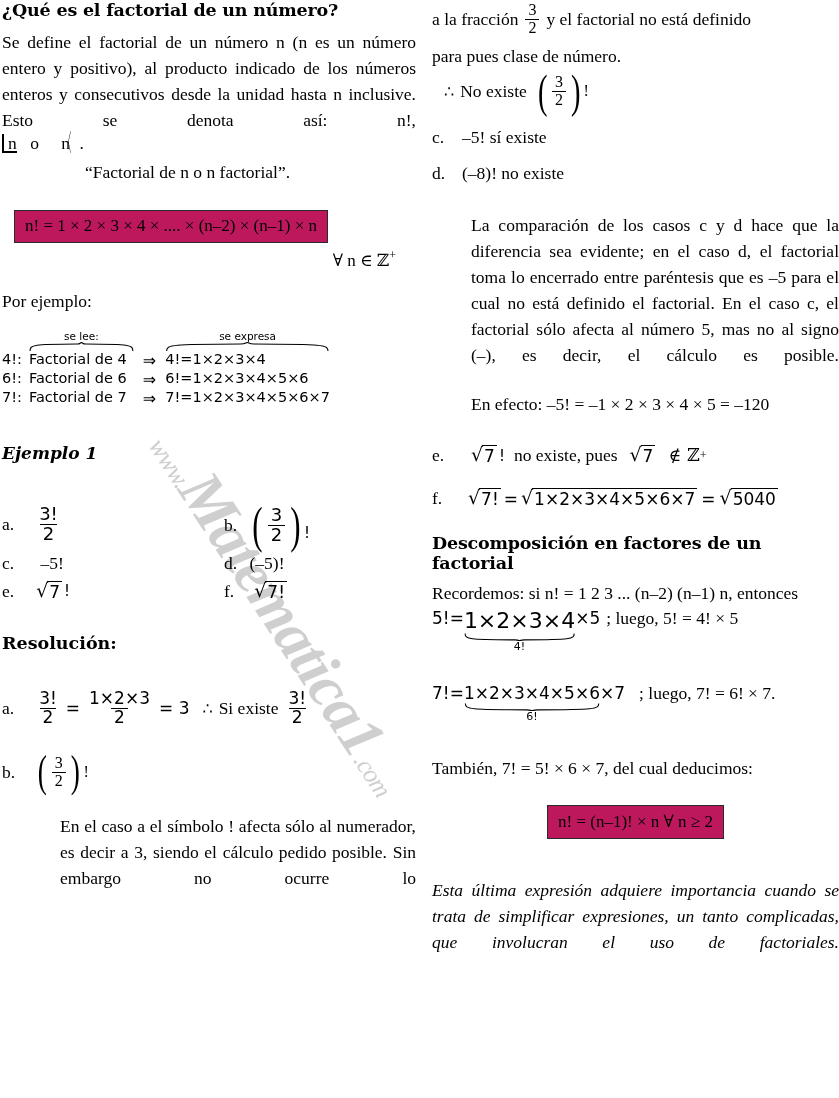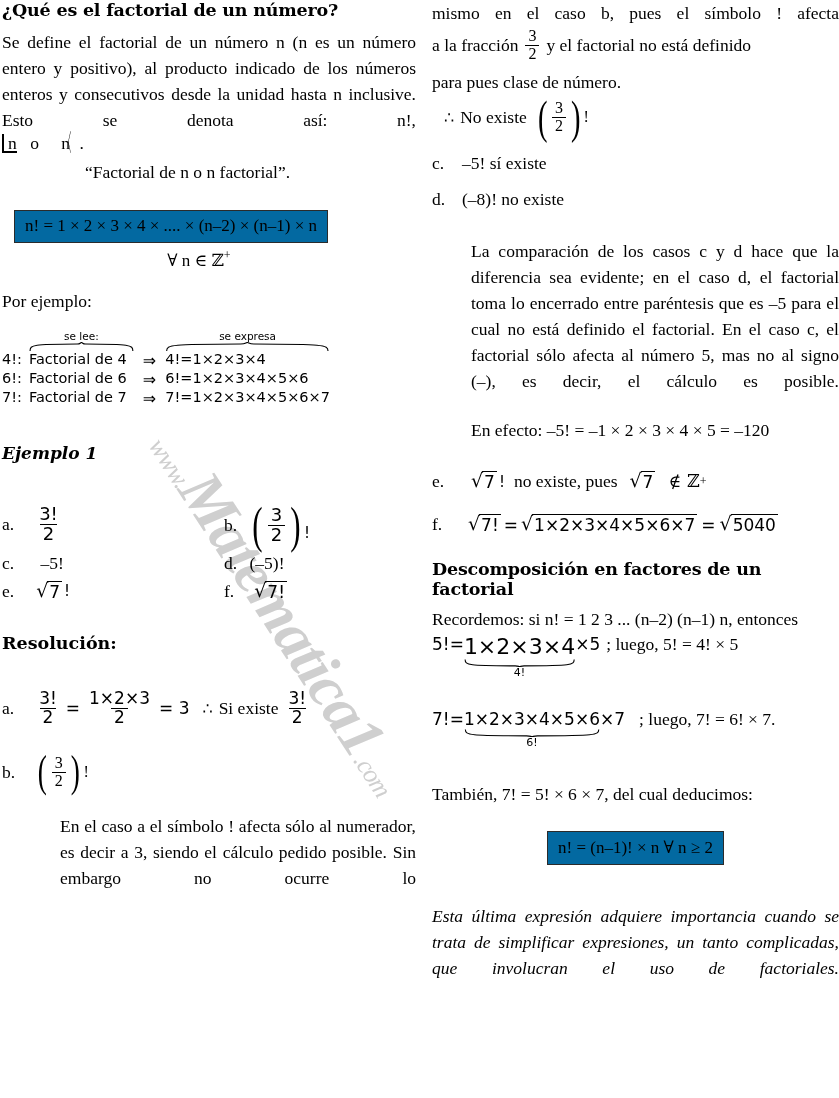--- a/index.html
+++ b/index.html
@@ -63,21 +63,21 @@
   }
   h3.res-head {
     font-family: "DejaVu Serif", "Liberation Serif", serif;
     font-size: 17.5px;
     font-weight: bold;
     margin: 0;
   }
 
   
   .formula-box {
-    background: #0369a1;
+    background: #be185d;
     border: 1.5px solid #2b2b2b;
     font-size: 17px;
     padding: 5px 10px 6px 10px;
     display:inline-block;
     white-space: nowrap;
   }
 
   
   .mathsans { font-family: "DejaVu Sans", "Liberation Sans", sans-serif; }
   .frac {
@@ -147,21 +147,21 @@
         <span>n</span>
       </span>
       <span style="margin-left:5px;">.</span>
     </div>
 
     <p class="body-text" style="margin-top:0px; padding-left:83px;">“Factorial de n o n factorial”.</p>
 
     <div style="margin-top:25px; padding-left:12px;">
       <div class="formula-box">n! = 1 × 2 × 3 × 4 × .... × (n–2) × (n–1) × n</div>
     </div>
-    <div style="text-align:center; font-size:17px; margin-top:5px; padding-right:20px;">
+    <div style="text-align:right; font-size:17px; margin-top:5px; padding-right:20px;">
       <span>∀ n ∈ ℤ</span><sup style="font-size:12px;">+</sup>
     </div>
 
     <p class="body-text" style="margin-top:17px;">Por ejemplo:</p>
 
     <div style="margin-top:16px;">
       <table class="ex-table">
         <tbody>
             <tr class="lbl-row">
           <td></td>
@@ -296,21 +296,20 @@
         <span class="bigparen" style="font-size:44px;">)</span>
         <span style="font-size:16px; align-self:center; margin-left:1px;">!</span>
       </span>
     </div>
 
     <p class="body-text just" style="margin-top:23px; padding-left:58px;">En el caso a el símbolo ! afecta sólo al numerador, es decir a 3, siendo el cálculo pedido posible. Sin embargo no ocurre lo</p>
   </div>
 
   <div class="col col-right">
 
-    <p class="body-text just" style="margin-top:0px;">mismo en el caso b, pues el símbolo ! afecta</p>
 
     <div style="display:flex; align-items:center; font-size:17.5px; line-height:26px; margin-top:2px;">
       <span>a la fracción</span>
       <span class="frac" style="margin:0 7px; font-size:16px;">
         <span class="num">3</span>
         <span class="den">2</span>
       </span>
       <span>y el factorial no está definido</span>
     </div>
 

